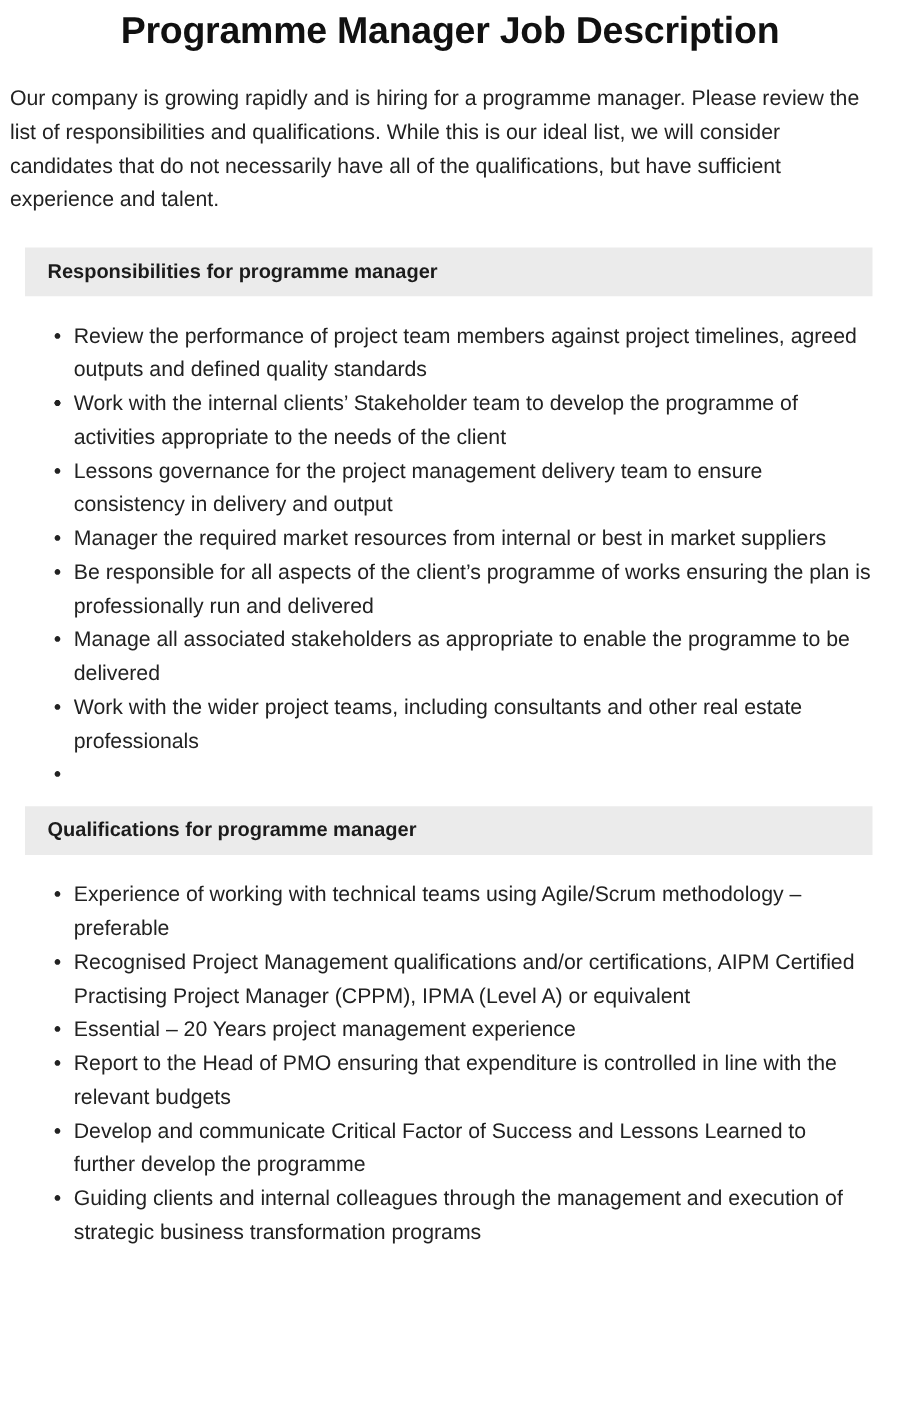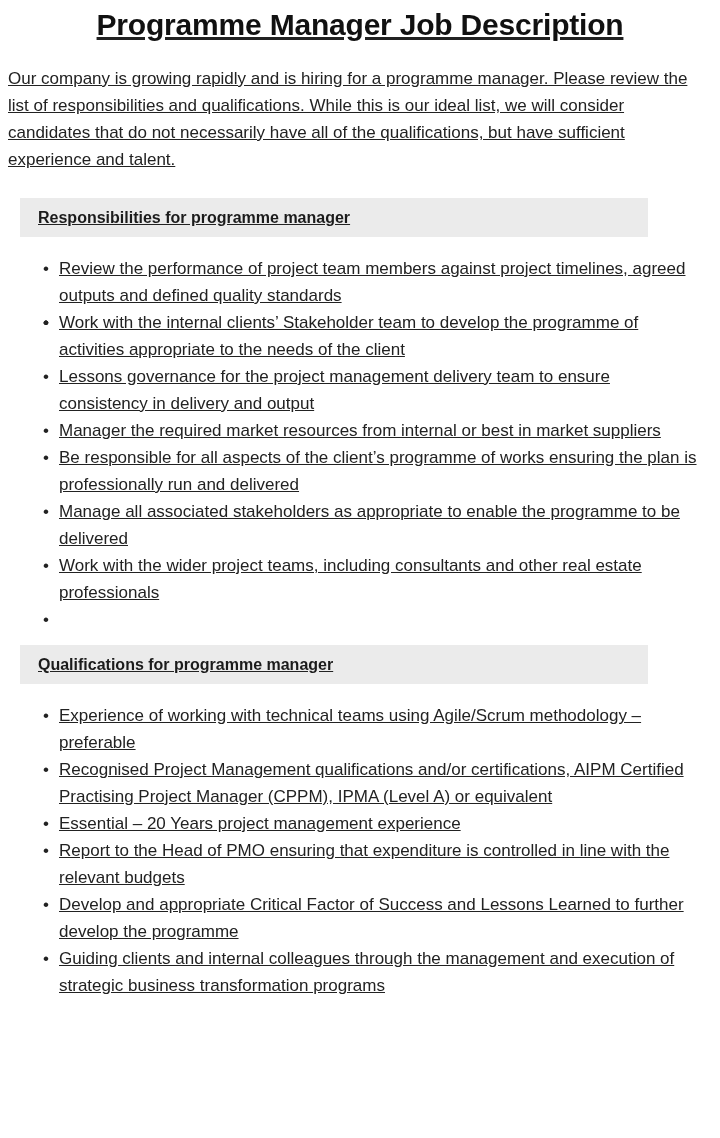--- a/index.html
+++ b/index.html
@@ -13,21 +13,20 @@
     min-height: 1138px;
     font-family: "Liberation Sans", sans-serif;
     color: #222222;
     -webkit-font-smoothing: antialiased;
   }
 
   .page {
     width: 720px;
     position: relative;
     padding: 0;
-    text-decoration: underline;
   }
 
   
   .doc-title {
     margin: 0;
     padding: 6px 20px 0 20px;
     font-size: 30px;
     line-height: 38px;
     font-weight: bold;
     text-align: center;
@@ -40,21 +39,21 @@
     margin: 0;
     padding: 21px 23px 0 8px;
     font-size: 17px;
     line-height: 27px;
     color: #222222;
   }
 
   
   .section-band {
     margin: 25px 0 0 20px;
-    width: 628px;
+    width: 678px;
     height: 39px;
     background: #ebebeb;
     display: flex;
     align-items: center;
     padding: 0 18px;
   }
   .section-band-title {
     font-size: 16px;
     line-height: 20px;
     font-weight: bold;
@@ -114,20 +113,20 @@
       </ul>
       <div class="section-gap"></div>
       <div class="section-band">
         <span class="section-band-title">Qualifications for programme manager</span>
       </div>
       <ul class="bullet-list">
         <li class="bullet-item"><span class="bullet-marker">•</span><span>Experience of working with technical teams using Agile/Scrum methodology – preferable</span></li>
         <li class="bullet-item"><span class="bullet-marker">•</span><span>Recognised Project Management qualifications and/or certifications, AIPM Certified Practising Project Manager (CPPM), IPMA (Level A) or equivalent</span></li>
         <li class="bullet-item"><span class="bullet-marker">•</span><span>Essential – 20 Years project management experience</span></li>
         <li class="bullet-item"><span class="bullet-marker">•</span><span>Report to the Head of PMO ensuring that expenditure is controlled in line with the relevant budgets</span></li>
-        <li class="bullet-item"><span class="bullet-marker">•</span><span>Develop and appropriate Critical Factor of Success and Lessons Learned to further develop the programme</span></li>
+        <li class="bullet-item"><span class="bullet-marker">•</span><span>Develop and communicate Critical Factor of Success and Lessons Learned to further develop the programme</span></li>
         <li class="bullet-item"><span class="bullet-marker">•</span><span>Guiding clients and internal colleagues through the management and execution of strategic business transformation programs</span></li>
       </ul>
     </div>
 
   <div class="tail-gap"></div>
 
 </div>
 
 </body></html>

